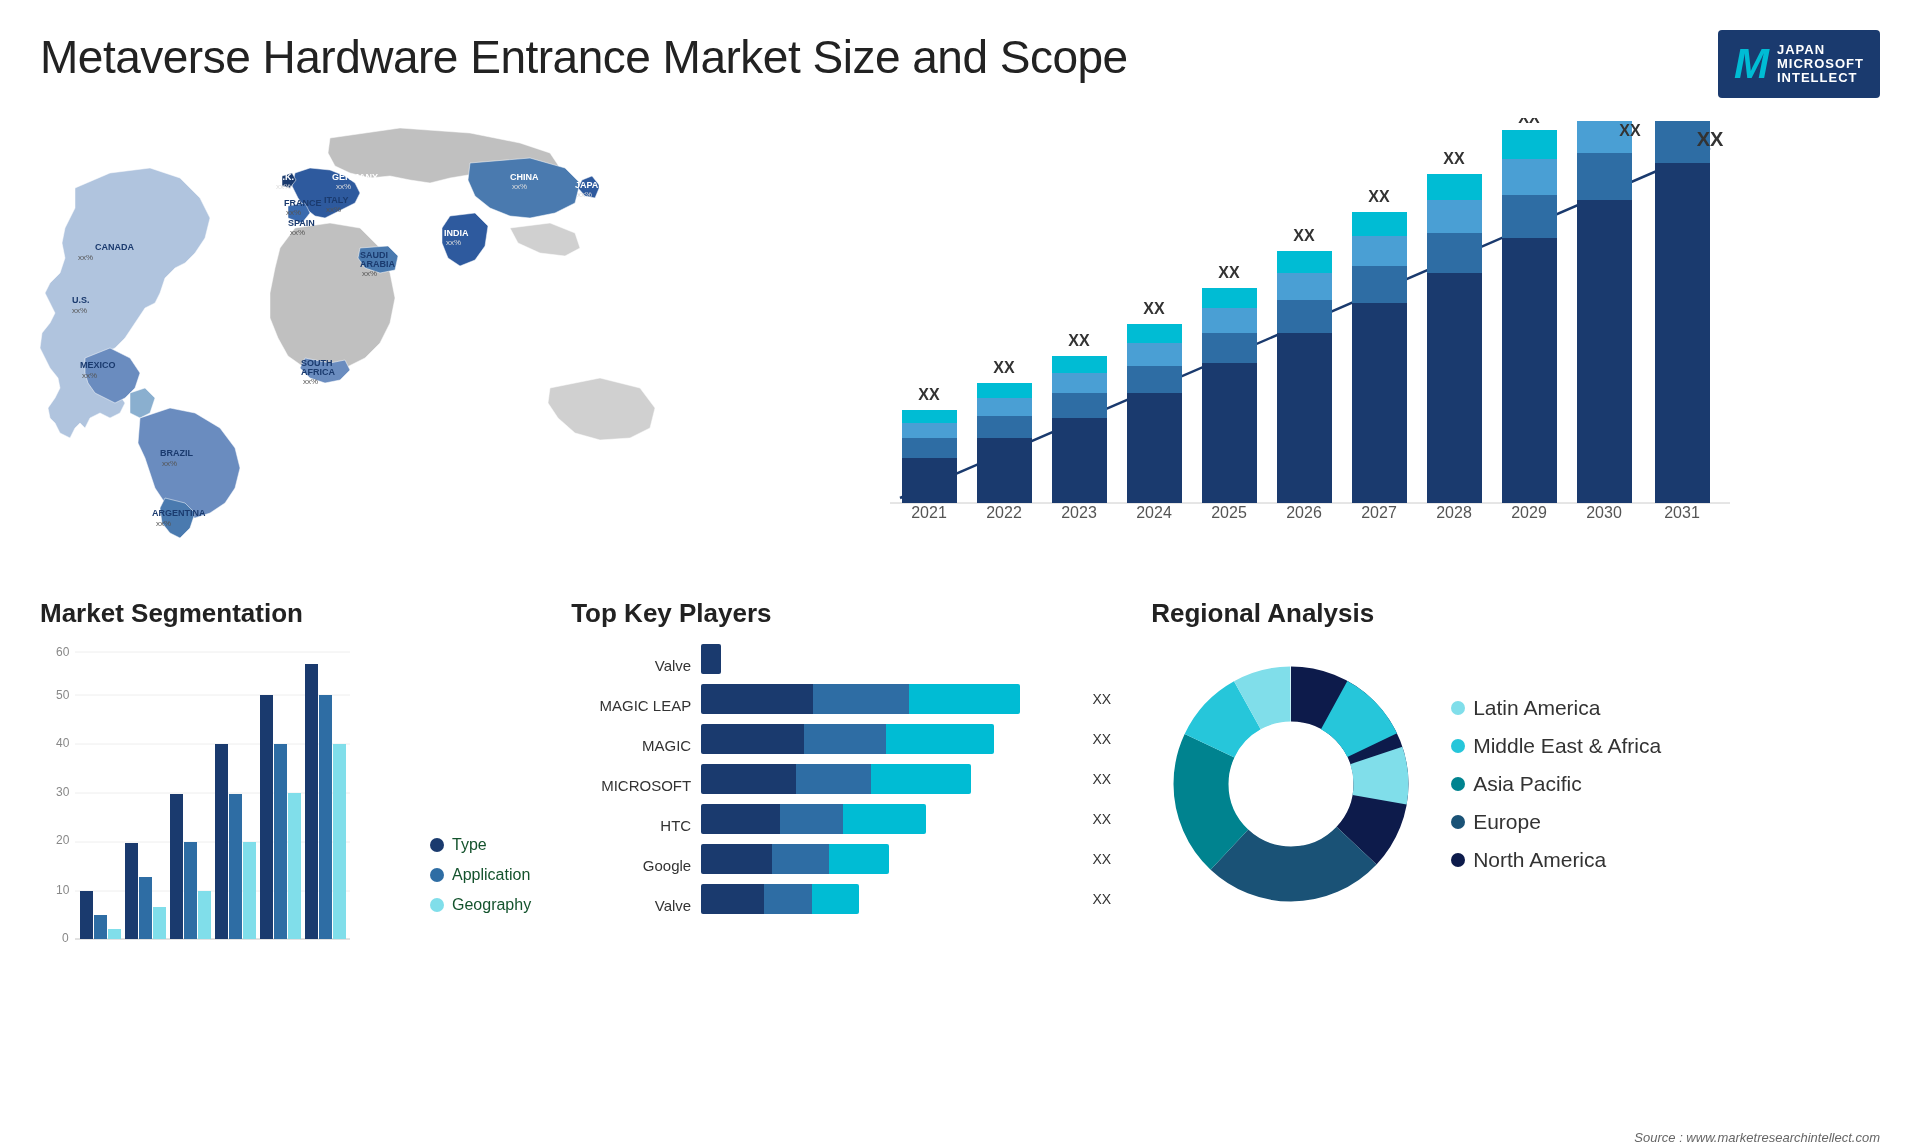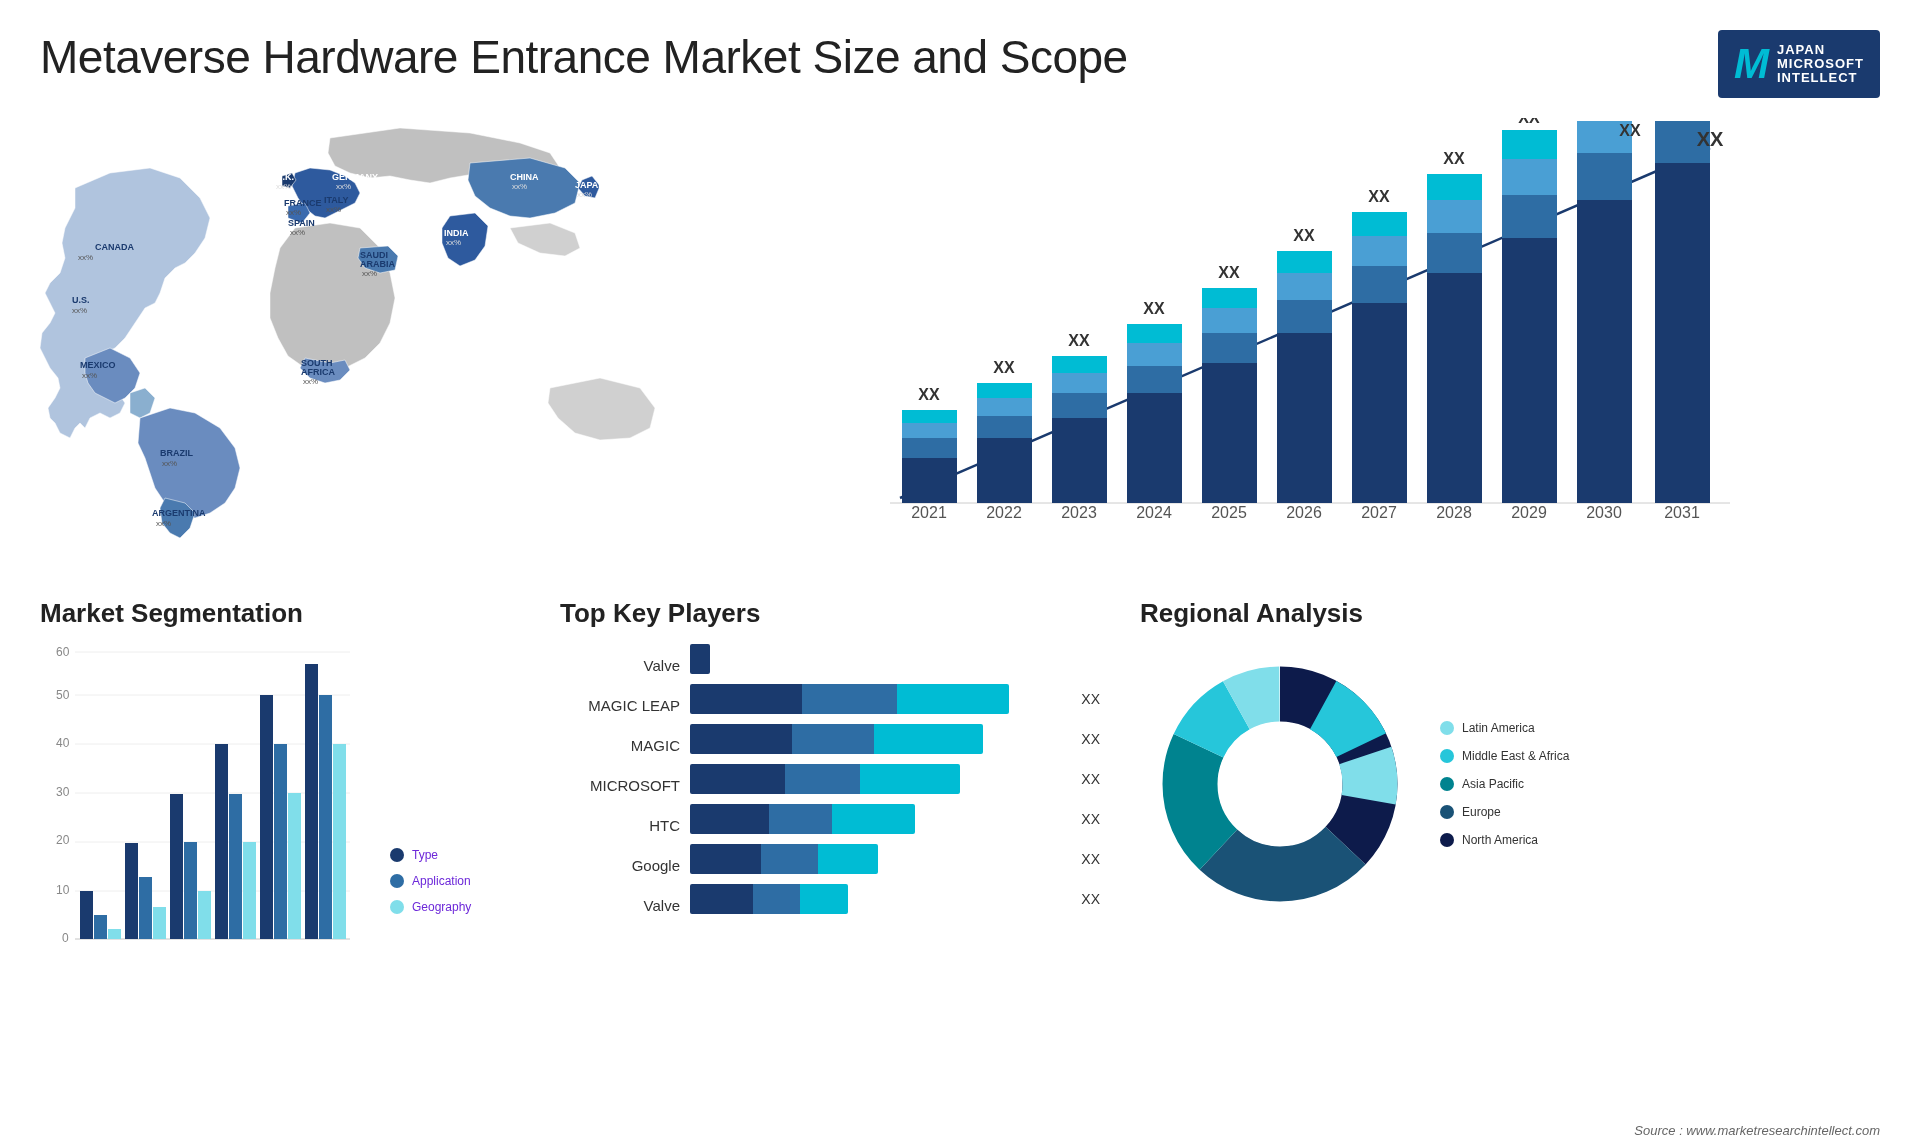--- a/index.html
+++ b/index.html
@@ -118,22 +118,23 @@
     .seg-legend {
       display: flex;
       flex-direction: column;
       gap: 12px;
       padding-bottom: 30px;
     }
     .legend-item {
       display: flex;
       align-items: center;
       gap: 8px;
-      font-size: 12px;
-      color: #6d28d9;
+      font-size: 16px;
+      color: #14532d;
+      margin-left: 40px;
     }
     .legend-dot {
       width: 14px;
       height: 14px;
       border-radius: 50%;
       flex-shrink: 0;
     }
 
     
     .players-container {
@@ -197,34 +198,34 @@
     }
     .regional-legend {
       display: flex;
       flex-direction: column;
       gap: 14px;
     }
     .reg-legend-item {
       display: flex;
       align-items: center;
       gap: 8px;
-      font-size: 12px;
+      font-size: 21px;
       color: #333;
     }
     .reg-legend-dot {
       width: 14px;
       height: 14px;
       border-radius: 50%;
       flex-shrink: 0;
     }
 
     
     .source-text {
       position: absolute;
-      bottom: 8px;
+      bottom: 1px;
       right: 40px;
       font-size: 13px;
       color: #666;
       font-style: italic;
     }
   </style>
 </head>
 <body>
 
 <div class="header">

